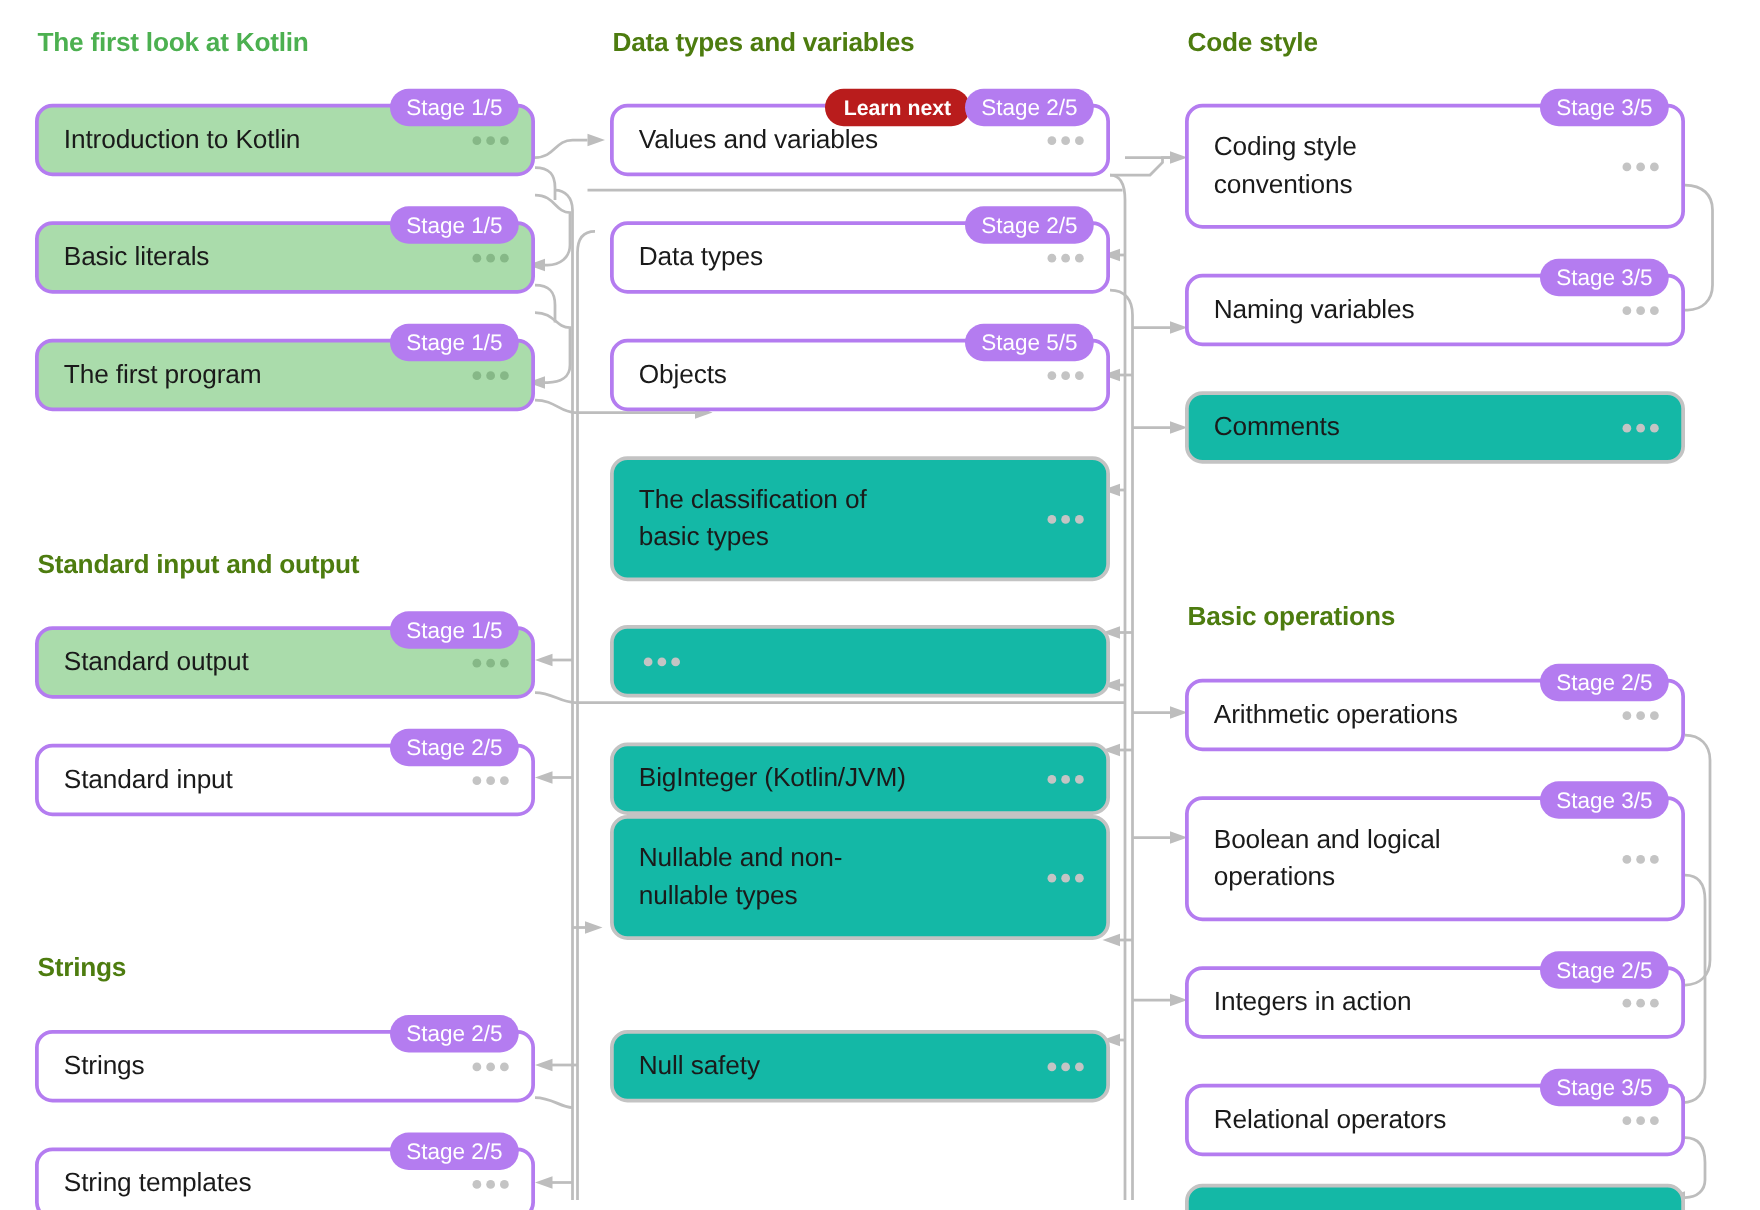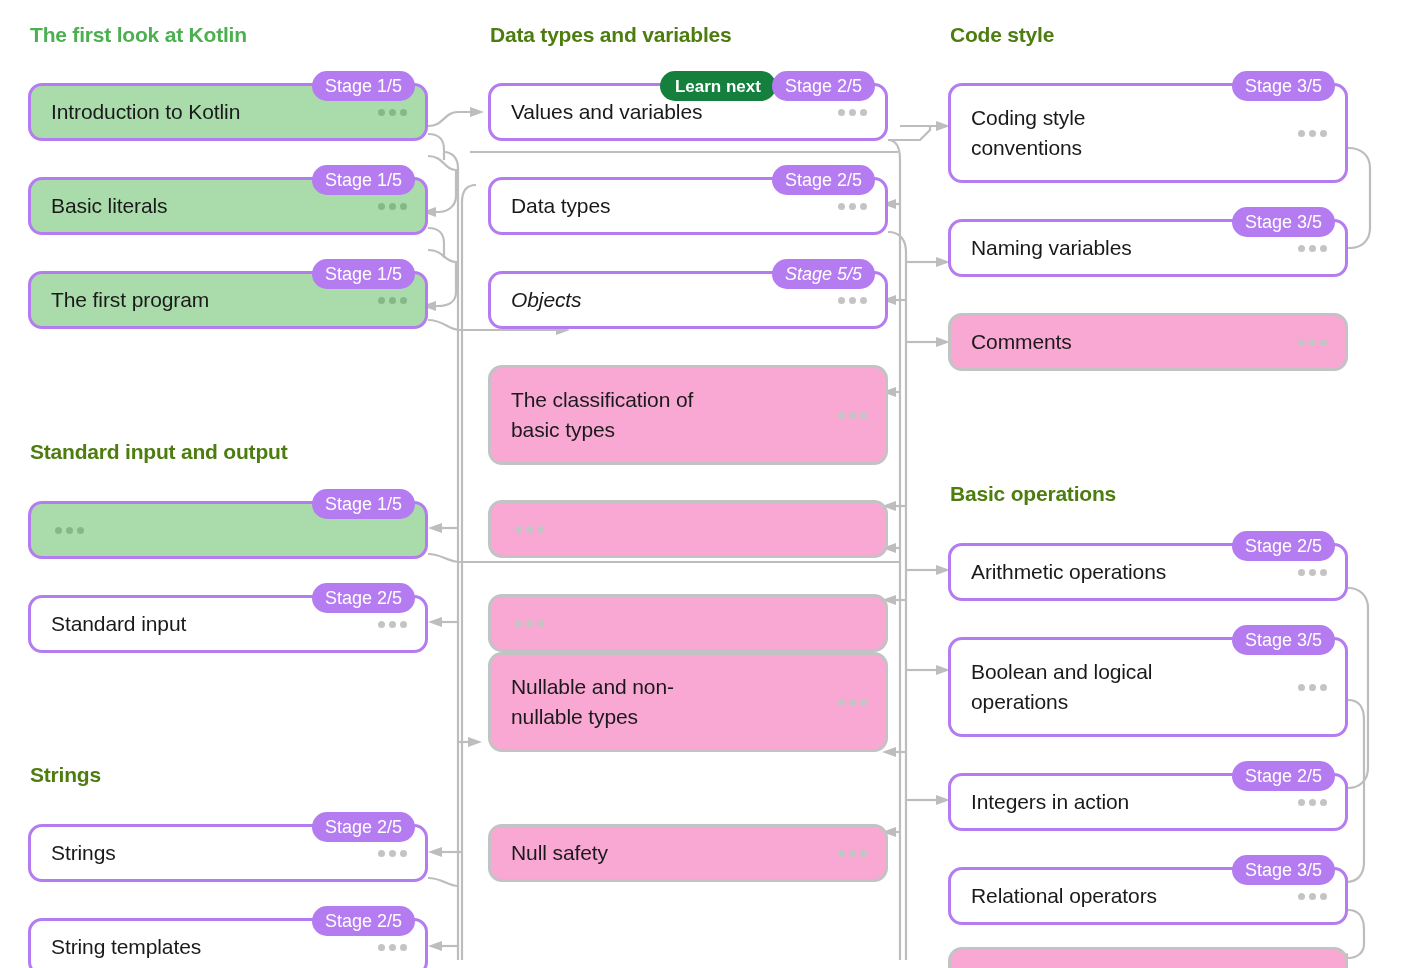--- a/index.html
+++ b/index.html
@@ -54,21 +54,21 @@
     display: flex;
     align-items: center;
     padding: 0 18px 0 20px;
     z-index: 2;
   }
   .card.h1 { height: 58px; }
   .card.h2 { height: 100px; }
 
   .card.active      { border-color: #b47cf0; }
   .card.completed   { border-color: #b47cf0; background: #aadcab; }
-  .card.plain       { border-color: #c3c3c3; background: #f9a8d4; }
+  .card.plain       { border-color: #c3c3c3; background: #14b8a6; }
 
   .card-title {
     flex: 1 1 auto;
     font-size: 21px;
     color: #1a1a1a;
     line-height: 30px;
     letter-spacing: -0.1px;
     white-space: pre-line;
     padding-right: 8px;
   }
@@ -105,21 +105,21 @@
     display: flex;
     align-items: center;
     justify-content: center;
     padding: 0 13px;
     font-size: 18px;
     line-height: 1;
     color: #ffffff;
     white-space: nowrap;
   }
   .badge.stage  { background: #b47cf0; }
-  .badge.next   { background: #15803d; font-weight: bold; font-size: 17px; padding: 0 15px; margin-right: -4px; }
+  .badge.next   { background: #b91c1c; font-weight: bold; font-size: 17px; padding: 0 15px; margin-right: -4px; }
 
   
   .card.stub { height: 58px; }
 </style>
 </head>
 <body>
 
 <div id="root">
 
   <svg id="edges" viewBox="0 0 1408 968">
@@ -260,20 +260,21 @@
           <i></i>
         </span>
     </div>
 
     <div class="section-title" style="position:absolute;top:441px;left:2px;">Standard input and output</div>
 
     <div class="card completed h1" style="top:501px;left:0;">
       <div class="badge-row">
         <span class="badge stage">Stage 1/5</span>
       </div>
+      <span class="card-title">Standard output</span>
       <span class="dots">
           <i></i>
           <i></i>
           <i></i>
         </span>
     </div>
 
     <div class="card active h1" style="top:595px;left:0;">
       <div class="badge-row">
         <span class="badge stage">Stage 2/5</span>
@@ -335,21 +336,21 @@
         <span class="badge stage">Stage 2/5</span>
       </div>
       <span class="card-title">Data types</span>
       <span class="dots">
           <i></i>
           <i></i>
           <i></i>
         </span>
     </div>
 
-    <div class="card active h1" style="top:271px;left:0;font-style:italic;">
+    <div class="card active h1" style="top:271px;left:0;">
       <div class="badge-row">
         <span class="badge stage">Stage 5/5</span>
       </div>
       <span class="card-title">Objects</span>
       <span class="dots">
           <i></i>
           <i></i>
           <i></i>
         </span>
     </div>
@@ -366,20 +367,21 @@
 
     <div class="card plain h1" style="top:500px;left:0;">
       <span class="dots">
           <i></i>
           <i></i>
           <i></i>
         </span>
     </div>
 
     <div class="card plain h1" style="top:594px;left:0;">
+      <span class="card-title">BigInteger (Kotlin/JVM)</span>
       <span class="dots">
           <i></i>
           <i></i>
           <i></i>
         </span>
     </div>
 
     <div class="card plain h2" style="top:652px;left:0;">
       <span class="card-title">Nullable and non-
 nullable types</span>

